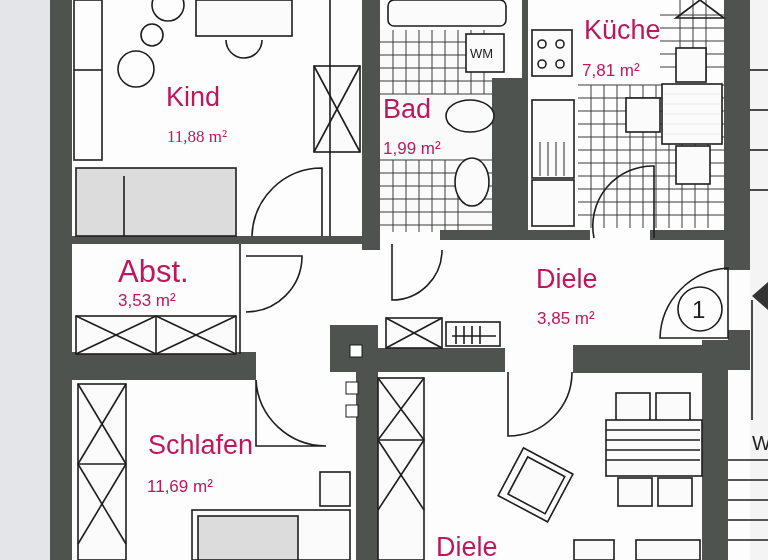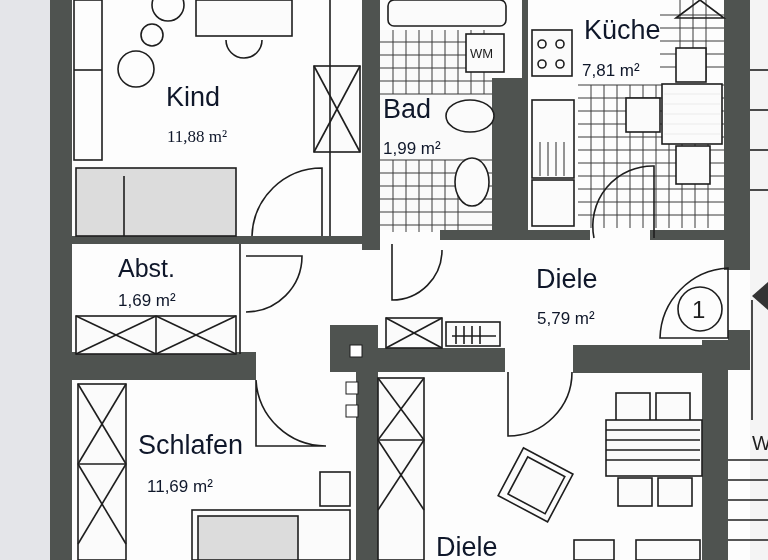--- a/index.html
+++ b/index.html
@@ -5,21 +5,21 @@
     html, body { margin:0; padding:0; }
     body { width:768px; height:560px; overflow:hidden; background:#e4e5e9; font-family:"Liberation Sans", sans-serif; }
     #plan { position:absolute; left:0; top:0; width:768px; height:560px; }
     .wall { fill:#4f5350; }
     .ln { stroke:#1e1e1e; stroke-width:1.6; fill:none; }
     .lnt { stroke:#2a2a2a; stroke-width:1; fill:none; }
     .tile { stroke:#3a3a3a; stroke-width:1; fill:none; }
     .furn { fill:#fbfbfb; stroke:#1e1e1e; stroke-width:1.6; }
     .furng { fill:#dcdcdc; stroke:#1e1e1e; stroke-width:1.6; }
     .room { fill:#fdfdfd; }
-    .lbl { position:absolute; color:#0f172a; font-family:"Liberation Sans", sans-serif; white-space:nowrap; line-height:1; }
+    .lbl { position:absolute; color:#be185d; font-family:"Liberation Sans", sans-serif; white-space:nowrap; line-height:1; }
     .name { font-size:27px; }
     .area { font-size:17px; }
   </style>
 </head>
 <body>
 
 <svg id="plan" viewBox="0 0 768 560" xmlns="http://www.w3.org/2000/svg">
 
   <rect x="0" y="0" width="768" height="560" fill="#e4e5e9"></rect>
   <rect x="72" y="0" width="680" height="560" class="room"></rect>
@@ -256,22 +256,22 @@
 
 <div class="lbl name" style="left:166px;top:84px;">Kind</div>
 <div class="lbl area" style="left:167px;top:128px;font-family:Liberation Serif, serif;">11,88 m²</div>
 
 <div class="lbl name" style="left:383px;top:96px;">Bad</div>
 <div class="lbl area" style="left:383px;top:140px;">1,99 m²</div>
 
 <div class="lbl name" style="left:584px;top:17px;">Küche</div>
 <div class="lbl area" style="left:582px;top:62px;">7,81 m²</div>
 
-<div class="lbl name" style="left:118px;top:256px;font-size:25px;">Abst.</div>
-<div class="lbl area" style="left:118px;top:292px;">1,69 m²</div>
+<div class="lbl name" style="left:118px;top:256px;font-size:31px;">Abst.</div>
+<div class="lbl area" style="left:118px;top:292px;">3,53 m²</div>
 
 <div class="lbl name" style="left:536px;top:266px;text-align:right;">Diele</div>
-<div class="lbl area" style="left:537px;top:310px;">5,79 m²</div>
-
-<div class="lbl name" style="left:138px;top:432px;text-align:right;">Schlafen</div>
+<div class="lbl area" style="left:537px;top:310px;">3,85 m²</div>
+
+<div class="lbl name" style="left:148px;top:432px;text-align:right;">Schlafen</div>
 <div class="lbl area" style="left:147px;top:478px;">11,69 m²</div>
 
 <div class="lbl name" style="left:436px;top:534px;">Diele</div>
 
 </body></html>

